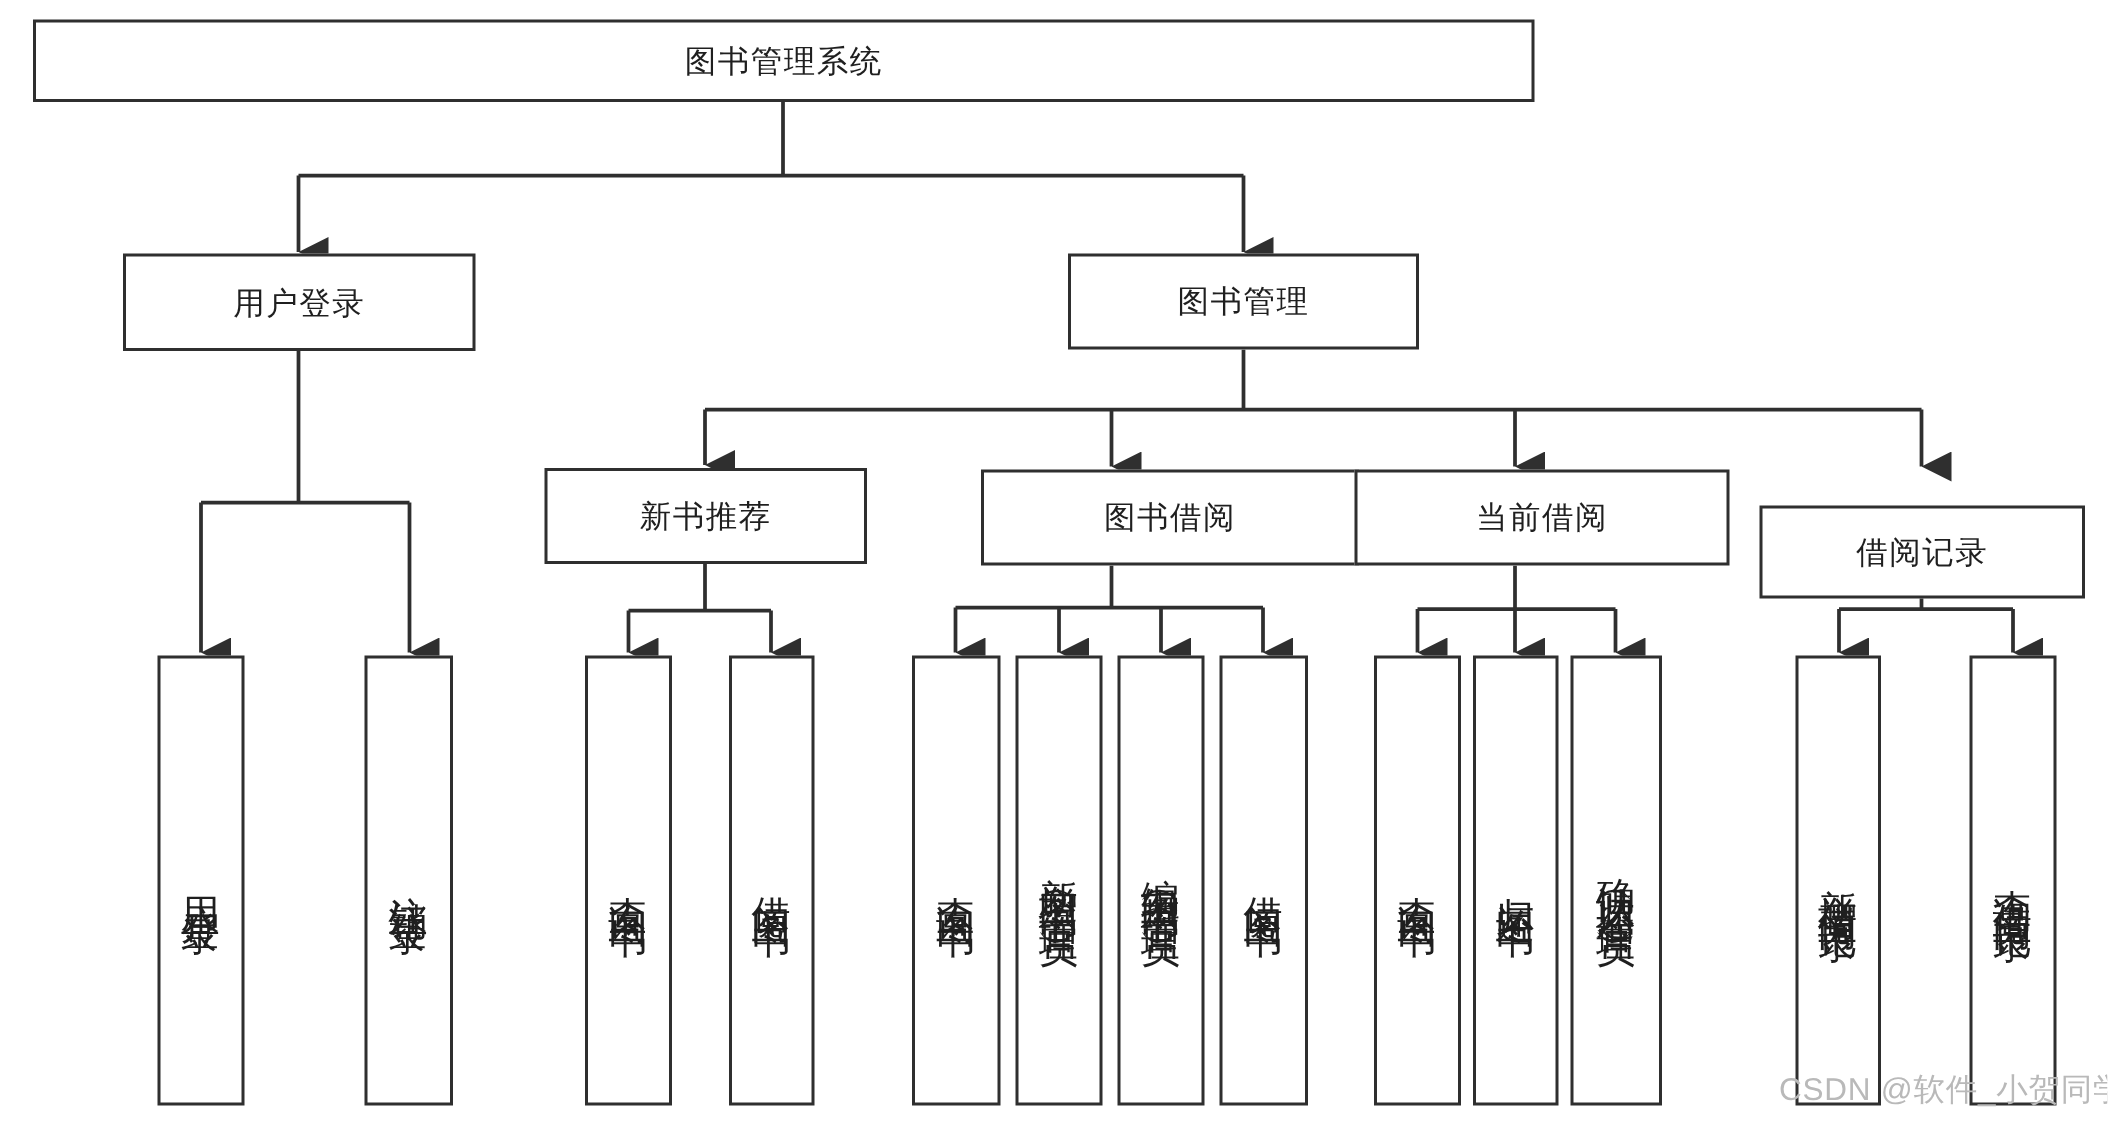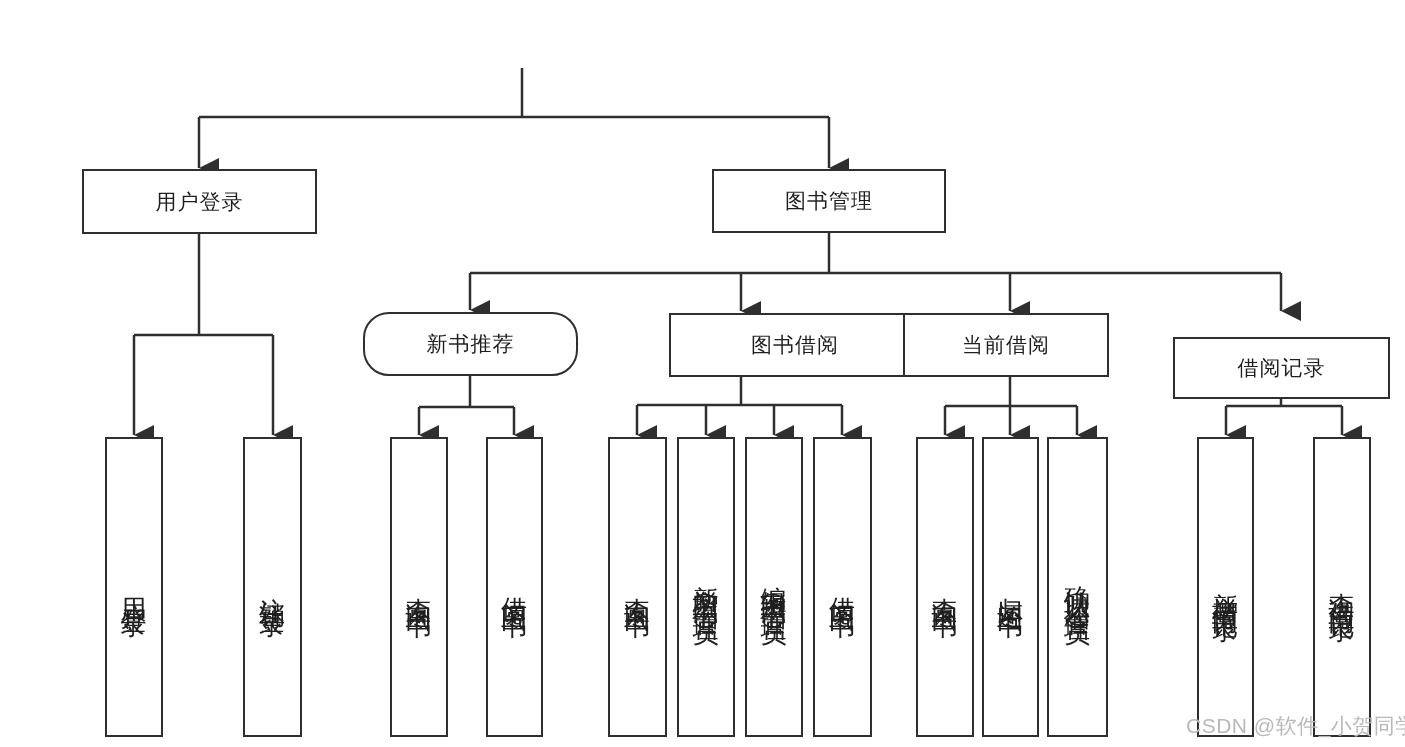--- a/index.html
+++ b/index.html
@@ -39,23 +39,23 @@
     font-size: 26px;
     line-height: 1;
     letter-spacing: 5px;
     color: #1f1f1f;
     white-space: nowrap;
   }
   
   .n-root   { left: 22px;  top: 13px;  width: 1001px; height: 55px; }
   .n-login  { left: 82px;  top: 169px; width: 235px;  height: 65px; }
   .n-mgmt   { left: 712px; top: 169px; width: 234px;  height: 64px; }
-  .n-sec0   { left: 363px; top: 312px; width: 215px;  height: 64px; border-radius: 26px; }
-  .n-sec1   { left: 669px; top: 313px; width: 252px;  height: 64px; }
-  .n-sec2   { left: 903px; top: 313px; width: 206px;  height: 64px; text-align: right; }
+  .n-sec0   { left: 363px; top: 312px; width: 215px;  height: 64px; }
+  .n-sec1   { left: 654px; top: 313px; width: 252px;  height: 64px; }
+  .n-sec2   { left: 903px; top: 313px; width: 250px;  height: 64px; text-align: right; }
   .n-sec3   { left: 1173px;top: 313px; width: 217px;  height: 62px; margin-top: 24px; }
   .leaf     { top: 437px; height: 300px; }
   .lf-a0 { left: 105px;  width: 58px; }
   .lf-a1 { left: 243px;  width: 59px; }
   .lf-b0 { left: 390px;  width: 58px; }
   .lf-b1 { left: 486px;  width: 57px; }
   .lf-c0 { left: 608px;  width: 59px; }
   .lf-c1 { left: 677px;  width: 58px; }
   .lf-c2 { left: 745px;  width: 58px; }
   .lf-c3 { left: 813px;  width: 59px; }
@@ -137,20 +137,23 @@
 
       <g>
         <path d="M1281 375 V406"></path>
         <path d="M1226 406 H1342"></path>
         <path d="M1226 406 V435" marker-end="url(#arrow)"></path>
         <path d="M1342 406 V435" marker-end="url(#arrow)"></path>
       </g>
     </g>
   </svg>
 
+  <div class="box n-root">
+    <span class="hlabel">图书管理系统</span>
+  </div>
 
   <div class="box n-login">
     <span class="hlabel">用户登录</span>
   </div>
   <div class="box n-mgmt">
     <span class="hlabel">图书管理</span>
   </div>
 
   <div class="box n-sec0">
     <span class="hlabel">新书推荐</span>

